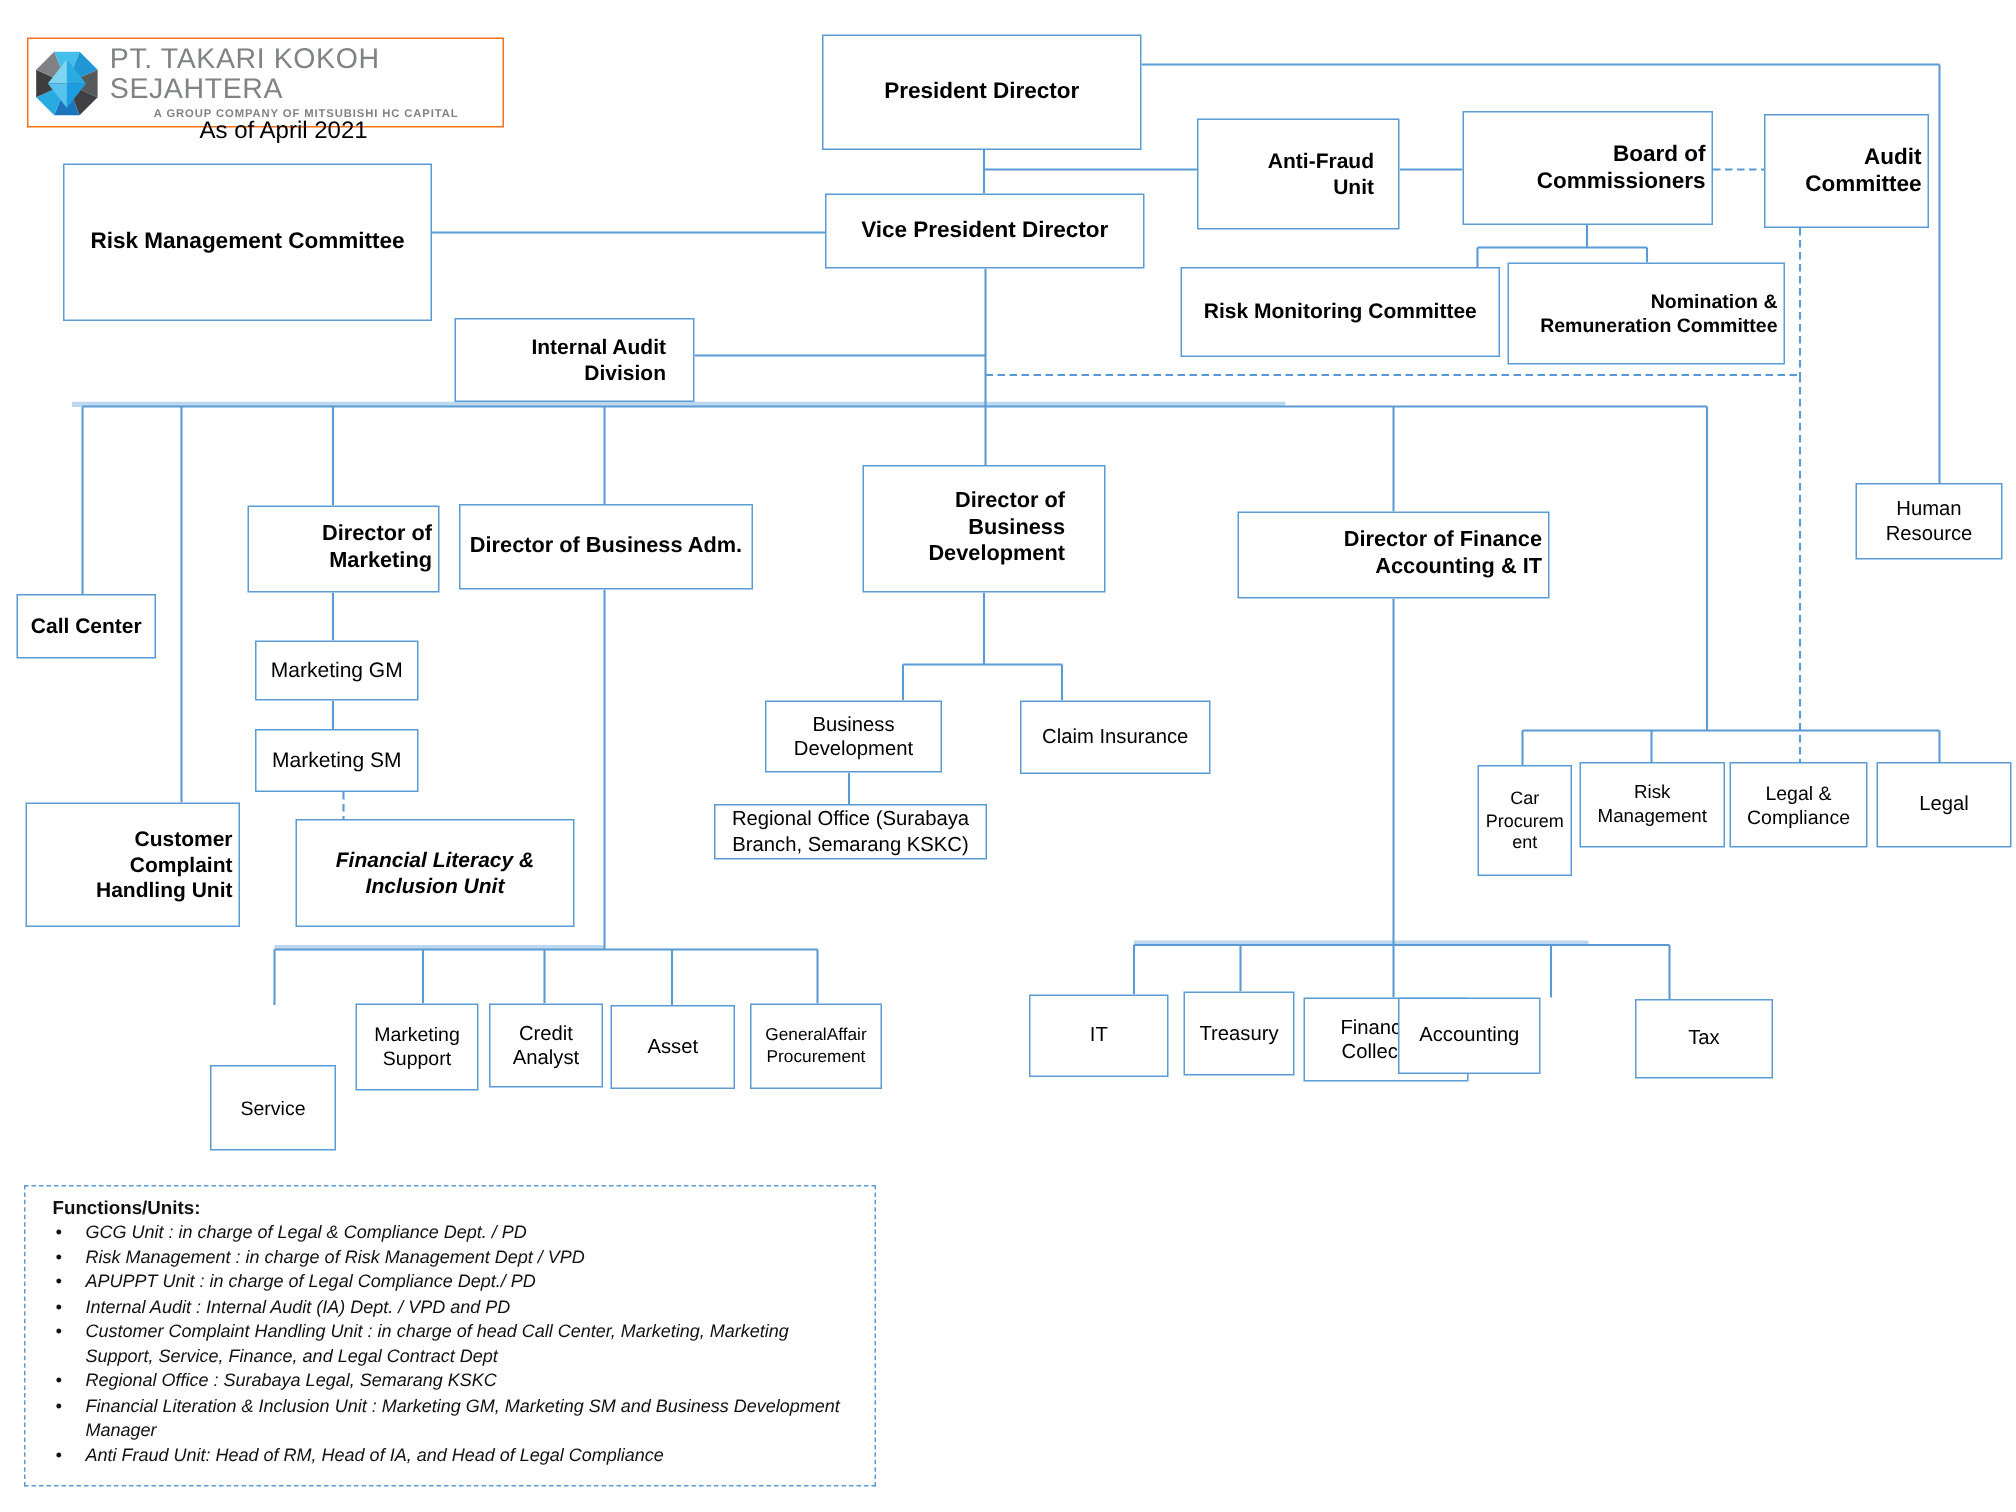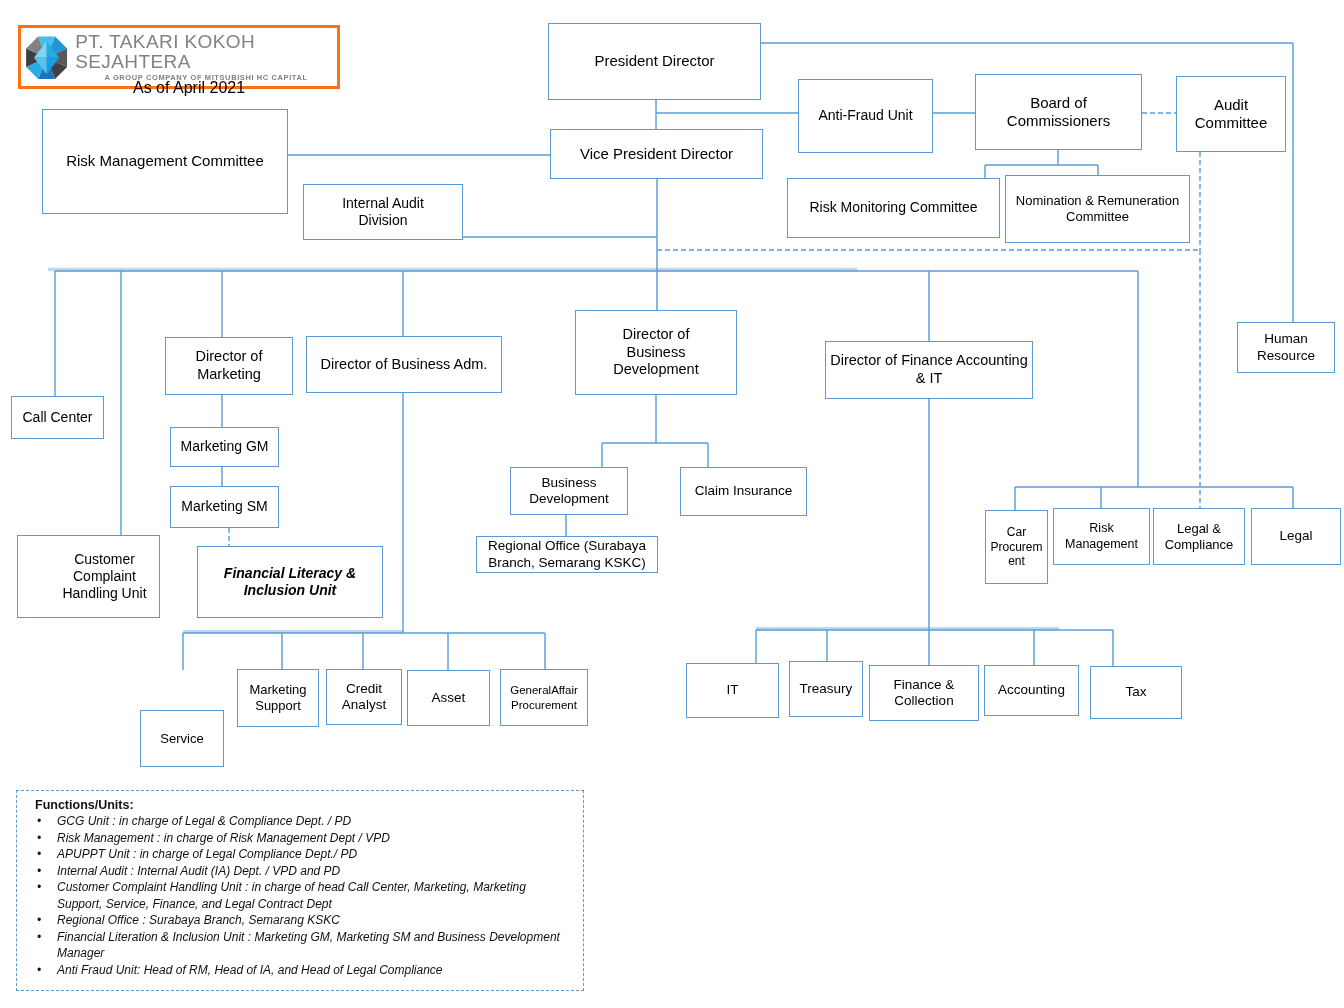--- a/index.html
+++ b/index.html
@@ -9,25 +9,25 @@
     overflow:hidden;
   }
   #connectors { position:absolute; left:0; top:0; width:1344px; height:1008px; }
   .node {
     position:absolute; box-sizing:border-box;
     background:#fff; border:1.5px solid #5B9BD5;
     display:flex; align-items:center; justify-content:center;
     text-align:center; color:#000; line-height:1.22; padding:2px 4px;
     font-size:14px; overflow-wrap:break-word;
   }
-  .bold { font-weight:normal; }
+  .bold { font-weight:bold;text-align:right; }
   .boldital { font-weight:bold; font-style:italic; }
   .logo-block {
     position:absolute; left:18px; top:25px; width:316px; height:58px;
-    border:3px solid #f97316; display:flex; align-items:center;
+    border:1px solid #f97316; display:flex; align-items:center;
   }
   .company-name { color:#808285; font-size:19px; letter-spacing:0.4px; line-height:1.05; }
   .company-tagline { color:#808285; font-size:7.5px; font-weight:bold; letter-spacing:0.6px; text-align:center; margin-top:2px; }
   .as-of { position:absolute; left:133px; top:79px; font-size:16px; color:#000; }
   .functions-box {
     position:absolute; left:16px; top:790px; width:568px; height:201px;
     border:1px dashed #5B9BD5; box-sizing:border-box; padding:7px 10px 4px 4px;
     font-size:12px; color:#111;
   }
   .functions-title { font-weight:bold; font-size:12.5px; padding-left:14px; margin-bottom:1px; }
@@ -136,21 +136,21 @@
   <div class="as-of">As of April 2021</div>
 
   <div class="node bold" style="left:548px;top:23px;width:213px;height:77px;font-size:15px;">President Director</div>
   <div class="node bold" style="left:550px;top:129px;width:213px;height:50px;font-size:15px;">Vice President Director</div>
   <div class="node bold" style="left:798px;top:79px;width:135px;height:74px;font-size:14px;padding:2px 16px;">Anti-Fraud Unit</div>
   <div class="node bold" style="left:975px;top:74px;width:167px;height:76px;font-size:15px;">Board of Commissioners</div>
   <div class="node bold" style="left:787px;top:178px;width:213px;height:60px;font-size:14px;">Risk Monitoring Committee</div>
   <div class="node bold" style="left:1176px;top:76px;width:110px;height:76px;font-size:15px;">Audit Committee</div>
   <div class="node bold" style="left:1005px;top:175px;width:185px;height:68px;font-size:13px;">Nomination &amp; Remuneration Committee</div>
   <div class="node bold" style="left:42px;top:109px;width:246px;height:105px;font-size:15px;">Risk Management Committee</div>
-  <div class="node bold" style="left:303px;top:184px;width:160px;height:56px;font-size:14px;padding:2px 18px;">Internal Audit Division</div>
+  <div class="node bold" style="left:303px;top:212px;width:160px;height:56px;font-size:14px;padding:2px 18px;">Internal Audit Division</div>
 
   <div class="node bold" style="left:11px;top:396px;width:93px;height:43px;font-size:14px;">Call Center</div>
   <div class="node bold" style="left:17px;top:535px;width:143px;height:83px;font-size:14px;padding-left:36px;">Customer Complaint Handling Unit</div>
 
   <div class="node bold" style="left:165px;top:337px;width:128px;height:58px;font-size:14.5px;">Director of Marketing</div>
   <div class="node bold" style="left:306px;top:336px;width:196px;height:57px;font-size:14.5px;">Director of Business Adm.</div>
   <div class="node bold" style="left:575px;top:310px;width:162px;height:85px;font-size:14.5px;padding:2px 26px;">Director of Business Development</div>
   <div class="node bold" style="left:825px;top:341px;width:208px;height:58px;font-size:14.5px;">Director of Finance Accounting &amp; IT</div>
 
   <div class="node" style="left:170px;top:427px;width:109px;height:40px;">Marketing GM</div>
@@ -169,30 +169,30 @@
 
   <div class="node" style="left:140px;top:710px;width:84px;height:57px;font-size:13px;">Service</div>
   <div class="node" style="left:237px;top:669px;width:82px;height:58px;font-size:13px;">Marketing Support</div>
   <div class="node" style="left:326px;top:669px;width:76px;height:56px;font-size:13.5px;">Credit Analyst</div>
   <div class="node" style="left:407px;top:670px;width:83px;height:56px;font-size:13.5px;">Asset</div>
   <div class="node" style="left:500px;top:669px;width:88px;height:57px;font-size:11.5px;">GeneralAffair Procurement</div>
 
   <div class="node" style="left:686px;top:663px;width:93px;height:55px;font-size:13.5px;">IT</div>
   <div class="node" style="left:789px;top:661px;width:74px;height:56px;font-size:13.5px;">Treasury</div>
   <div class="node" style="left:869px;top:665px;width:110px;height:56px;font-size:13.5px;padding:2px 16px;">Finance &amp; Collection</div>
-  <div class="node" style="left:984px;top:665px;width:95px;height:51px;font-size:13.5px;">Accounting</div>
+  <div class="node" style="left:932px;top:665px;width:95px;height:51px;font-size:13.5px;">Accounting</div>
   <div class="node" style="left:1090px;top:666px;width:92px;height:53px;font-size:13.5px;">Tax</div>
 
   <div class="functions-box">
     <div class="functions-title">Functions/Units:</div>
     <ul>
       <li>GCG Unit : in charge of Legal &amp; Compliance Dept. / PD</li>
       <li>Risk Management : in charge of Risk Management Dept / VPD</li>
       <li>APUPPT Unit : in charge of Legal Compliance Dept./ PD</li>
       <li>Internal Audit : Internal Audit (IA) Dept. / VPD and PD</li>
       <li>Customer Complaint Handling Unit : in charge of head Call Center, Marketing, Marketing Support, Service, Finance, and Legal Contract Dept</li>
-      <li>Regional Office : Surabaya Branch, Semarang KSKC</li>
+      <li>Regional Office : Surabaya Legal, Semarang KSKC</li>
       <li>Financial Literation &amp; Inclusion Unit : Marketing GM, Marketing SM and Business Development Manager</li>
       <li>Anti Fraud Unit: Head of RM, Head of IA, and Head of Legal Compliance</li>
     </ul>
   </div>
 
 </div>
 
 </body></html>

